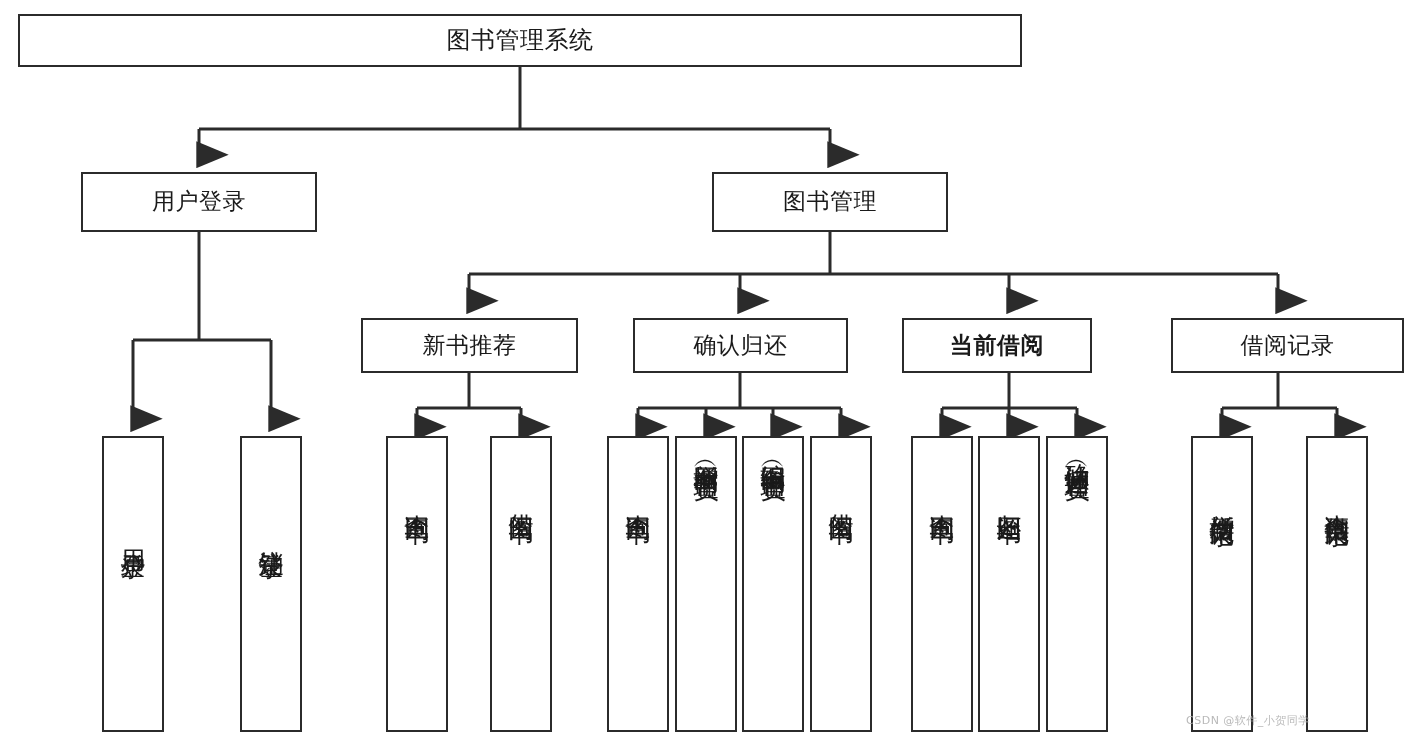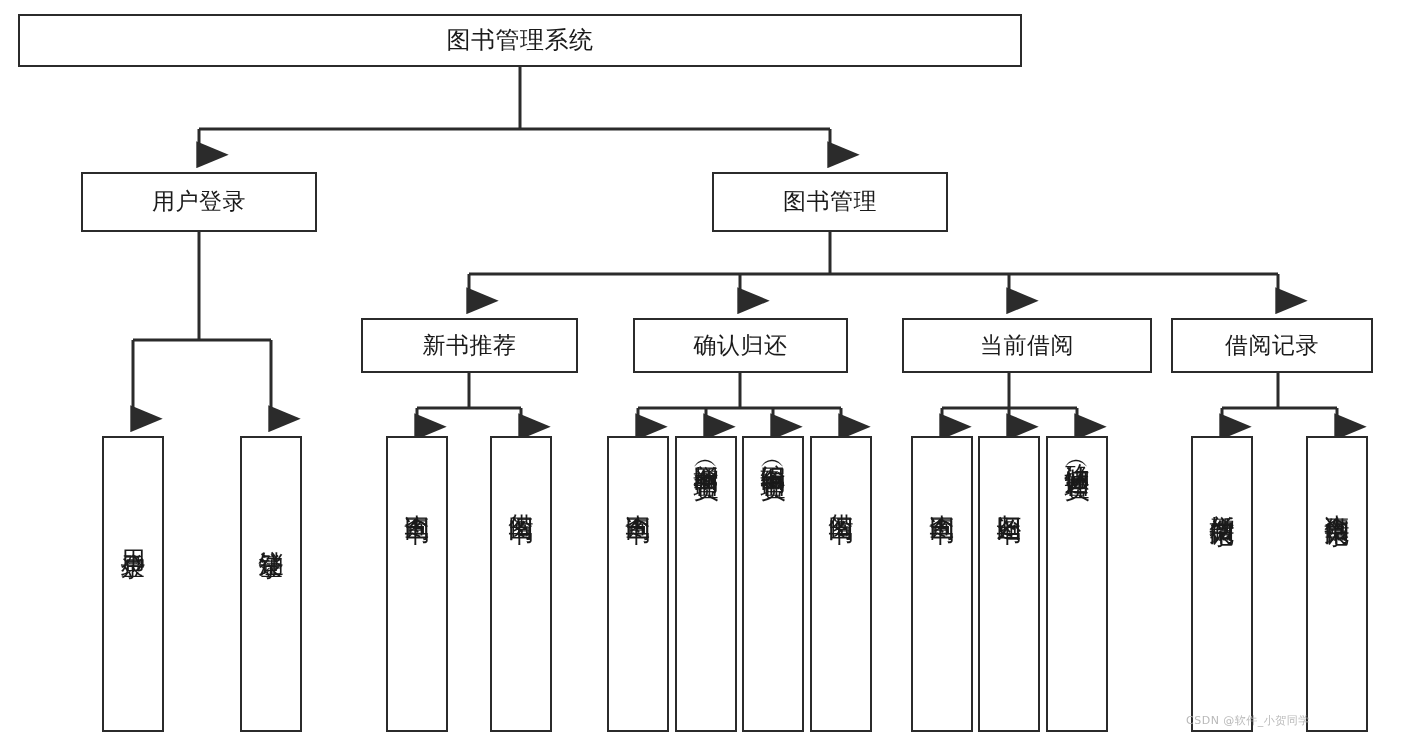--- a/index.html
+++ b/index.html
@@ -150,24 +150,24 @@
   <div class="node horiz" style="left:712px; top:172px; width:236px; height:60px;">
     <span class="node-label">图书管理</span>
   </div>
 
   <div class="node horiz" style="left:361px; top:318px; width:217px; height:55px;">
     <span class="node-label">新书推荐</span>
   </div>
   <div class="node horiz" style="left:633px; top:318px; width:215px; height:55px;">
     <span class="node-label">确认归还</span>
   </div>
-  <div class="node horiz" style="left:902px; top:318px; width:250px; height:55px;">
+  <div class="node horiz" style="left:902px; top:318px; width:190px; height:55px;font-weight:bold;">
     <span class="node-label">当前借阅</span>
   </div>
-  <div class="node horiz" style="left:1171px; top:318px; width:202px; height:55px;">
+  <div class="node horiz" style="left:1171px; top:318px; width:233px; height:55px;">
     <span class="node-label">借阅记录</span>
   </div>
 
   <div class="node vert mid" style="left:102px; top:436px; width:62px; height:296px;">
     <span class="node-label">用户登录</span>
   </div>
   <div class="node vert mid" style="left:240px; top:436px; width:62px; height:296px;">
     <span class="node-label">注销登录</span>
   </div>
 

